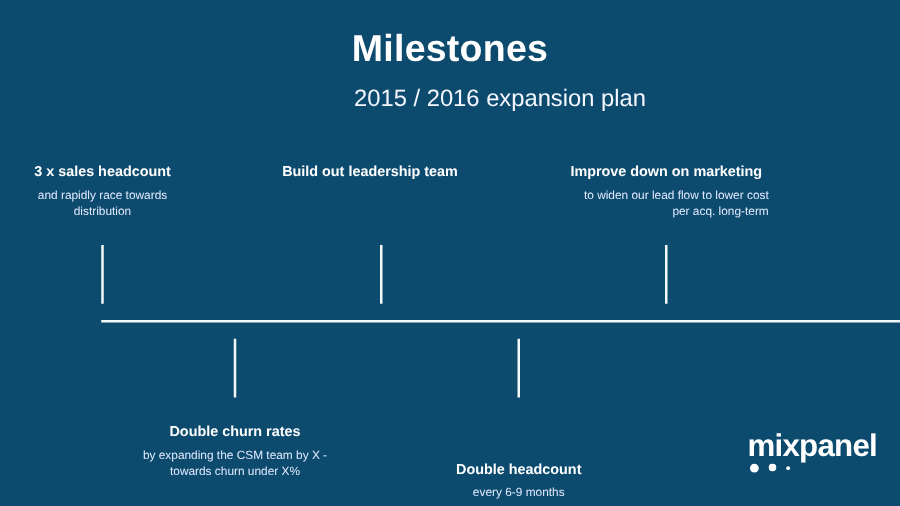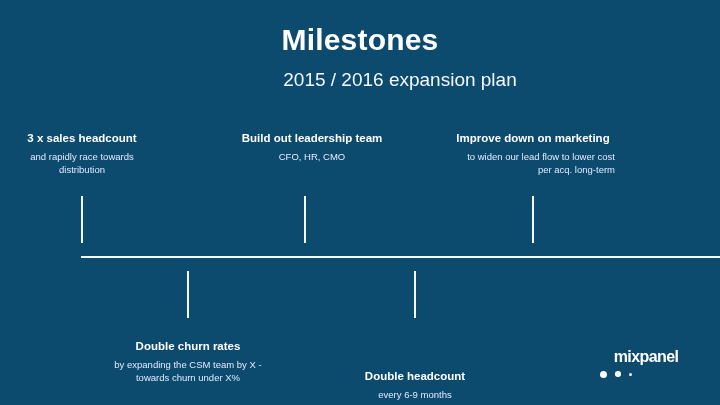--- a/index.html
+++ b/index.html
@@ -97,26 +97,26 @@
 
   
   .brand {
     position: absolute;
     left: 598px;
     top: 346px;
     width: 96px;
     height: 36px;
   }
   .brand-word {
-    font-size: 16px;
+    font-size: 25px;
     font-weight: bold;
     color: #ffffff;
     letter-spacing: -0.6px;
     line-height: 22px;
-    text-align: center;
+    text-align: right;
   }
   .brand-dots {
     position: relative;
     height: 10px;
     margin-top: 1px;
   }
   .brand-dots i {
     position: absolute;
     display: block;
     border-radius: 50%;
@@ -143,23 +143,22 @@
   <div class="connector up" style="left:532px;"></div>
 
   <div class="connector down" style="left:187px;"></div>
   <div class="connector down" style="left:414px;"></div>
 
   <div class="milestone above" style="left:-18px; top:131px;">
     <div class="ms-title">3 x sales headcount</div>
     <div class="ms-sub" style="padding:0 45px;">and rapidly race towards distribution</div>
   </div>
 
-  <div class="milestone above" style="left:212px; top:131px;">
+  <div class="milestone above" style="left:196px; top:131px;">
     <div class="ms-title">Build out leadership team</div>
-    <div class="ms-sub">CFO, HR, CMO</div>
   </div>
 
   <div class="milestone above" style="left:433px; top:131px;">
     <div class="ms-title">Improve down on marketing</div>
     <div class="ms-sub" style="padding:0 18px;text-align:right;">to widen our lead flow to lower cost per acq. long-term</div>
   </div>
 
   <div class="milestone below" style="left:88px; top:339px;">
     <div class="ms-title">Double churn rates</div>
     <div class="ms-sub" style="padding:0 15px;">by expanding the CSM team by X - towards churn under X%</div>

